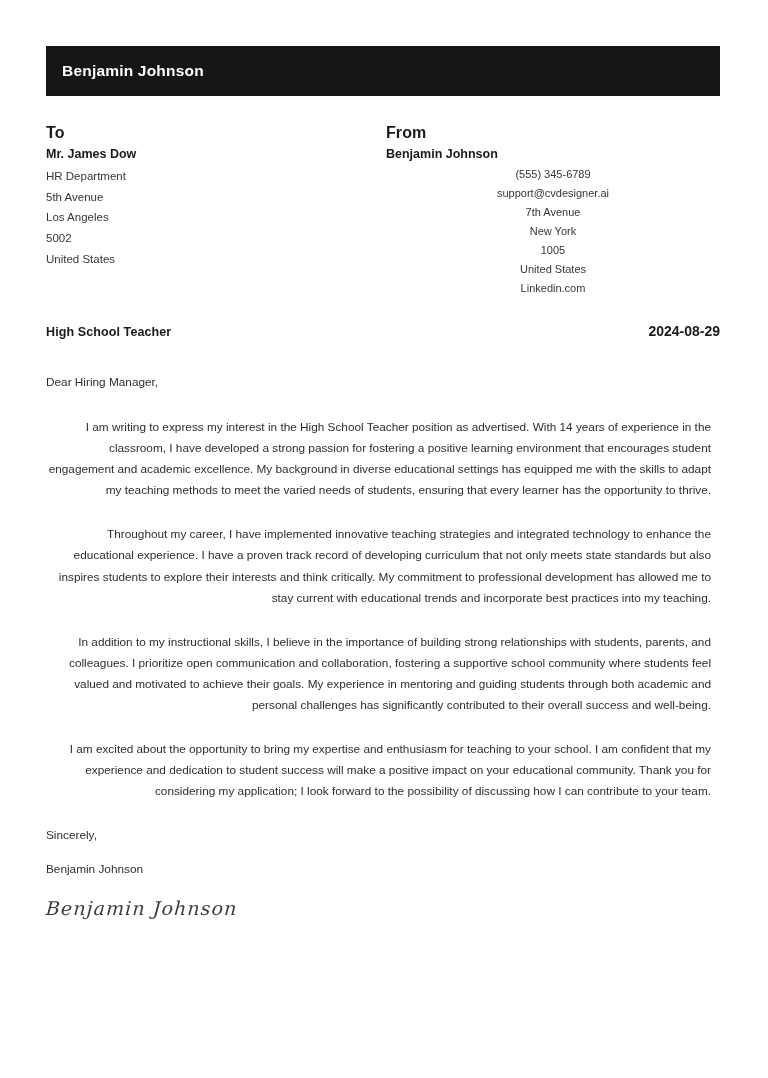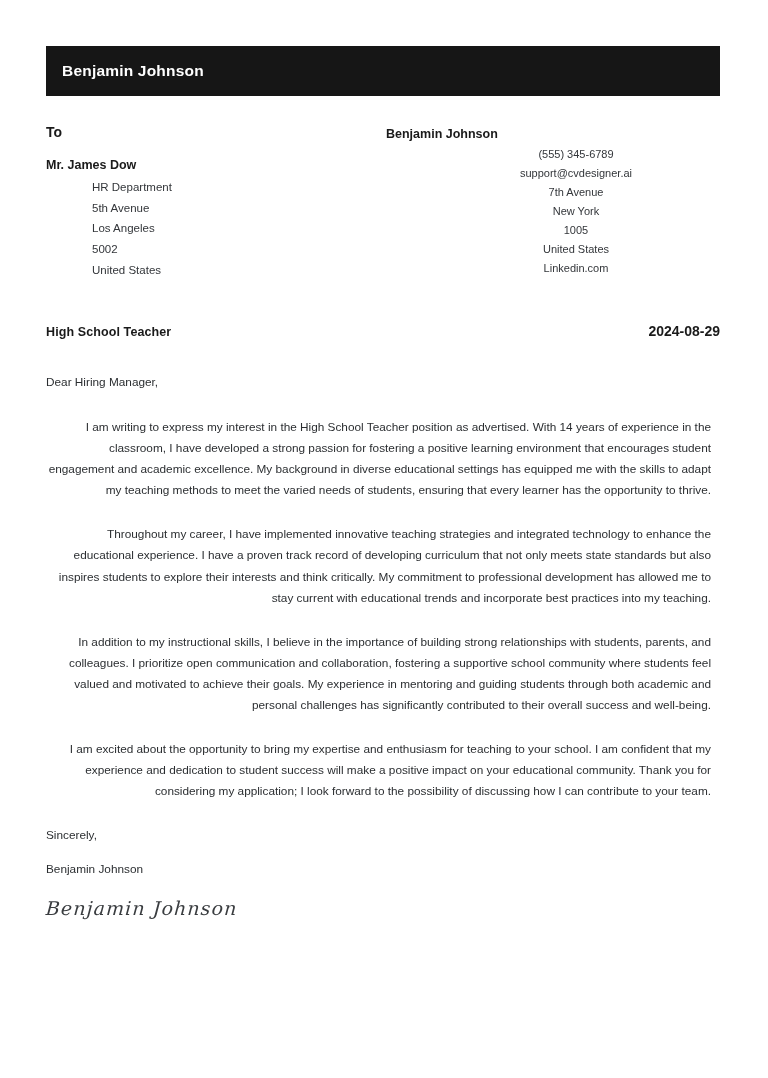--- a/index.html
+++ b/index.html
@@ -52,38 +52,37 @@
     display: flex;
     align-items: flex-start;
   }
   .addr-col {
     width: 340px;
   }
   .addr-col.from {
     width: 334px;
   }
   .addr-label {
-    font-size: 14px;
-    font-weight: bold;
-    color: #1a1a1a;
-    margin-bottom: 15px;
+    font-size: 16px;
+    font-weight: bold;
+    color: #1a1a1a;
+    margin-bottom: 2px;
     letter-spacing: 0.1px;
   }
   .addr-name {
     font-size: 12.5px;
     font-weight: bold;
     color: #1a1a1a;
     line-height: 21px;
     margin-bottom: 1px;
   }
   .addr-line {
     font-size: 11.5px;
     color: #33363a;
     line-height: 20.7px;
-    margin-left: 46px;
   }
   .addr-col.from .addr-name {
     line-height: 20px;
   }
   .addr-col.from .addr-line {
     line-height: 19px;
     font-size: 11px;
     text-align: center;
   }
 
@@ -166,20 +165,21 @@
       <div class="addr-label">To</div>
       <div class="addr-name">Mr. James Dow</div>
       <div class="addr-line">HR Department</div>
       <div class="addr-line">5th Avenue</div>
       <div class="addr-line">Los Angeles</div>
       <div class="addr-line">5002</div>
       <div class="addr-line">United States</div>
     </div>
 
     <div class="addr-col from">
+      <div class="addr-label">From</div>
       <div class="addr-name">Benjamin Johnson</div>
       <div class="addr-line">(555) 345-6789</div>
       <div class="addr-line">support@cvdesigner.ai</div>
       <div class="addr-line">7th Avenue</div>
       <div class="addr-line">New York</div>
       <div class="addr-line">1005</div>
       <div class="addr-line">United States</div>
       <div class="addr-line">Linkedin.com</div>
     </div>
 

